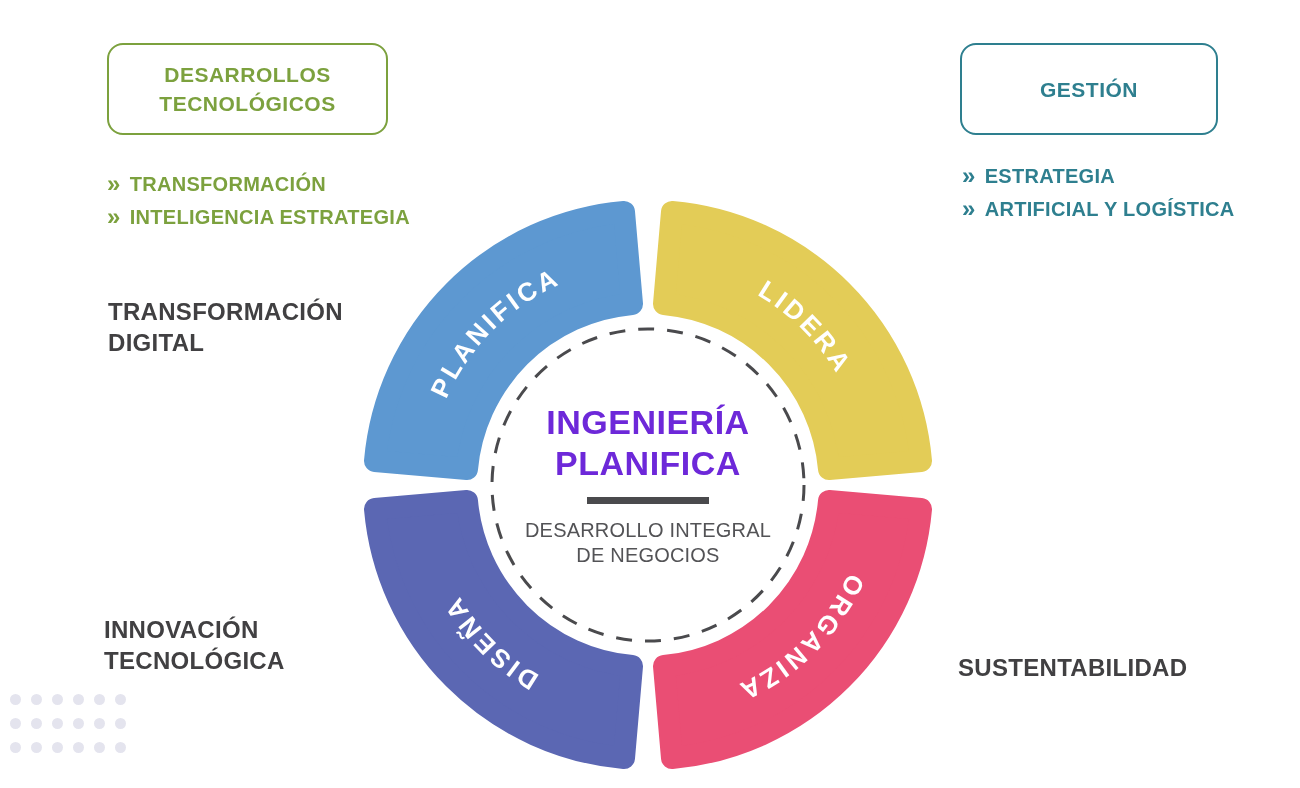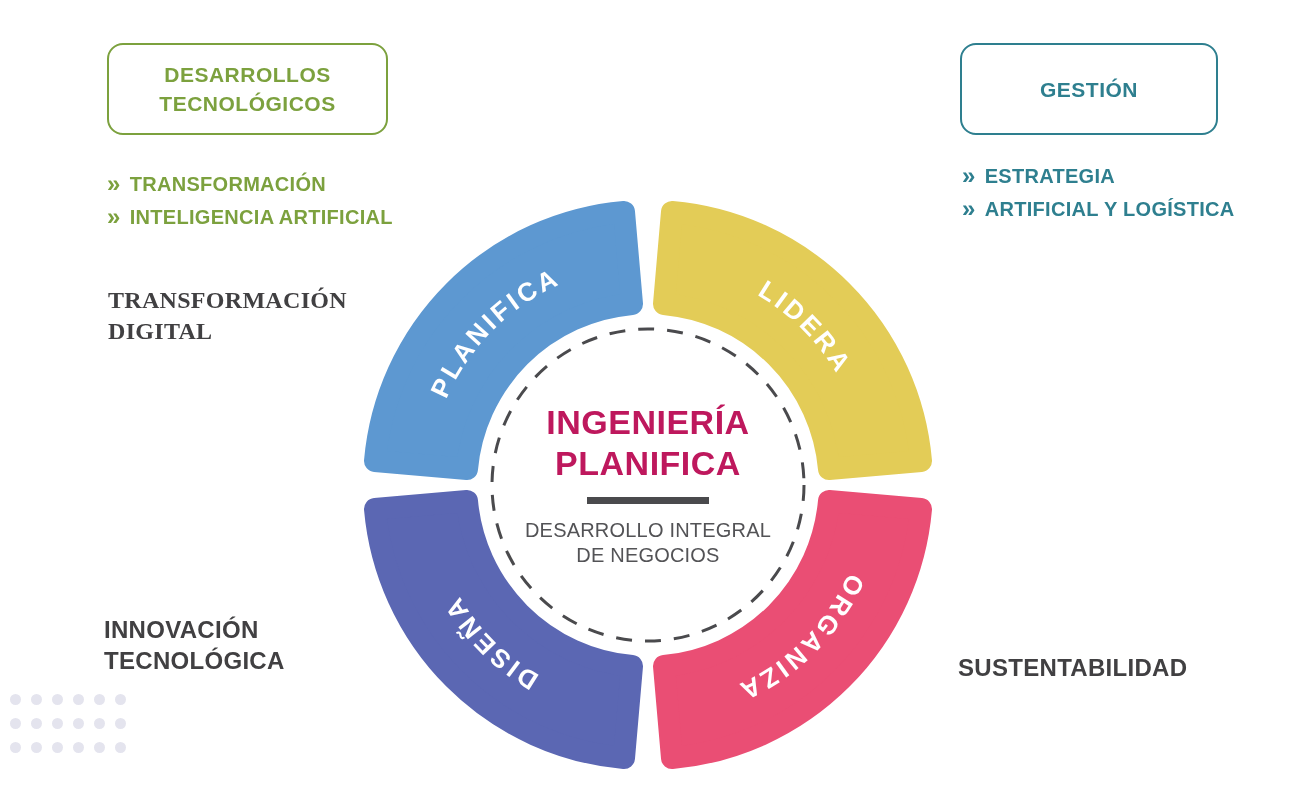--- a/index.html
+++ b/index.html
@@ -21,36 +21,36 @@
   .bullets { position: absolute; list-style: none; font-weight: 700; font-size: 20px;
              letter-spacing: .3px; }
   .bullets.green { left: 107px; top: 168px; color: #7ca13e; }
   .bullets.teal  { left: 962px; top: 160px; color: #2e7f8f; }
   .bullets li { height: 33px; display: flex; align-items: center; }
   .bullets .chev { font-size: 24px; margin-right: 9px; position: relative; top: -1px; }
 
   
   .side-label { position: absolute; font-weight: 700; font-size: 24px; color: #414042;
                 line-height: 31px; letter-spacing: .3px; }
-  .side-label.tl { left: 108px; top: 285px; width: 300px; font-family: Liberation Serif, serif; }
+  .side-label.tl { left: 108px; top: 296px; width: 300px; }
   .side-label.bl { left: 104px; top: 614px; width: 250px; }
   .side-label.tr { left: 958px; top: 318px; width: 280px; }
   .side-label.br { left: 958px; top: 652px; width: 330px; }
 
   
   .donut-wrap { position: absolute; left: 363px; top: 200px; width: 570px; height: 570px; }
   .donut-wrap svg { position: absolute; inset: 0; }
   .arc-label { font-family: "Liberation Sans", sans-serif; font-weight: 700;
                font-size: 26px; letter-spacing: 4px; fill: #ffffff; }
 
   .center-overlay { position: absolute; left: 363px; top: 200px; width: 570px; height: 570px;
                     display: flex; flex-direction: column; align-items: center;
                     justify-content: center; text-align: center; pointer-events: none; }
   .center-title { font-weight: 700; font-size: 34px; line-height: 41px;
-                  letter-spacing: .5px; color: #be185d; }
+                  letter-spacing: .5px; color: #6d28d9; }
   .center-divider { width: 122px; height: 7px; background: #4a4a4d; margin: 13px 0 14px 0; }
   .center-sub { font-weight: 500; font-size: 20px; line-height: 25px; color: #535356;
                 letter-spacing: .2px; }
 
   
   .dots-grid { position: absolute; left: 10px; top: 694px;
                display: grid; grid-template-columns: repeat(6, 21px);
                grid-auto-rows: 24px; }
   .dot { width: 11px; height: 11px; border-radius: 50%; background: #e4e4ee; }
 </style>
@@ -62,21 +62,21 @@
   <div class="tag-box green">
     <span>DESARROLLOS TECNOLÓGICOS</span>
   </div>
   <ul class="bullets green">
     <li>
       <span class="chev">»</span>
       <span>TRANSFORMACIÓN</span>
     </li>
     <li>
       <span class="chev">»</span>
-      <span>INTELIGENCIA ARTIFICIAL</span>
+      <span>INTELIGENCIA ESTRATEGIA</span>
     </li>
   </ul>
   <div class="side-label tl">TRANSFORMACIÓN DIGITAL</div>
   <div class="side-label bl">INNOVACIÓN TECNOLÓGICA</div>
 
   <div class="tag-box teal">
     <span>GESTIÓN</span>
   </div>
   <ul class="bullets teal">
     <li>

